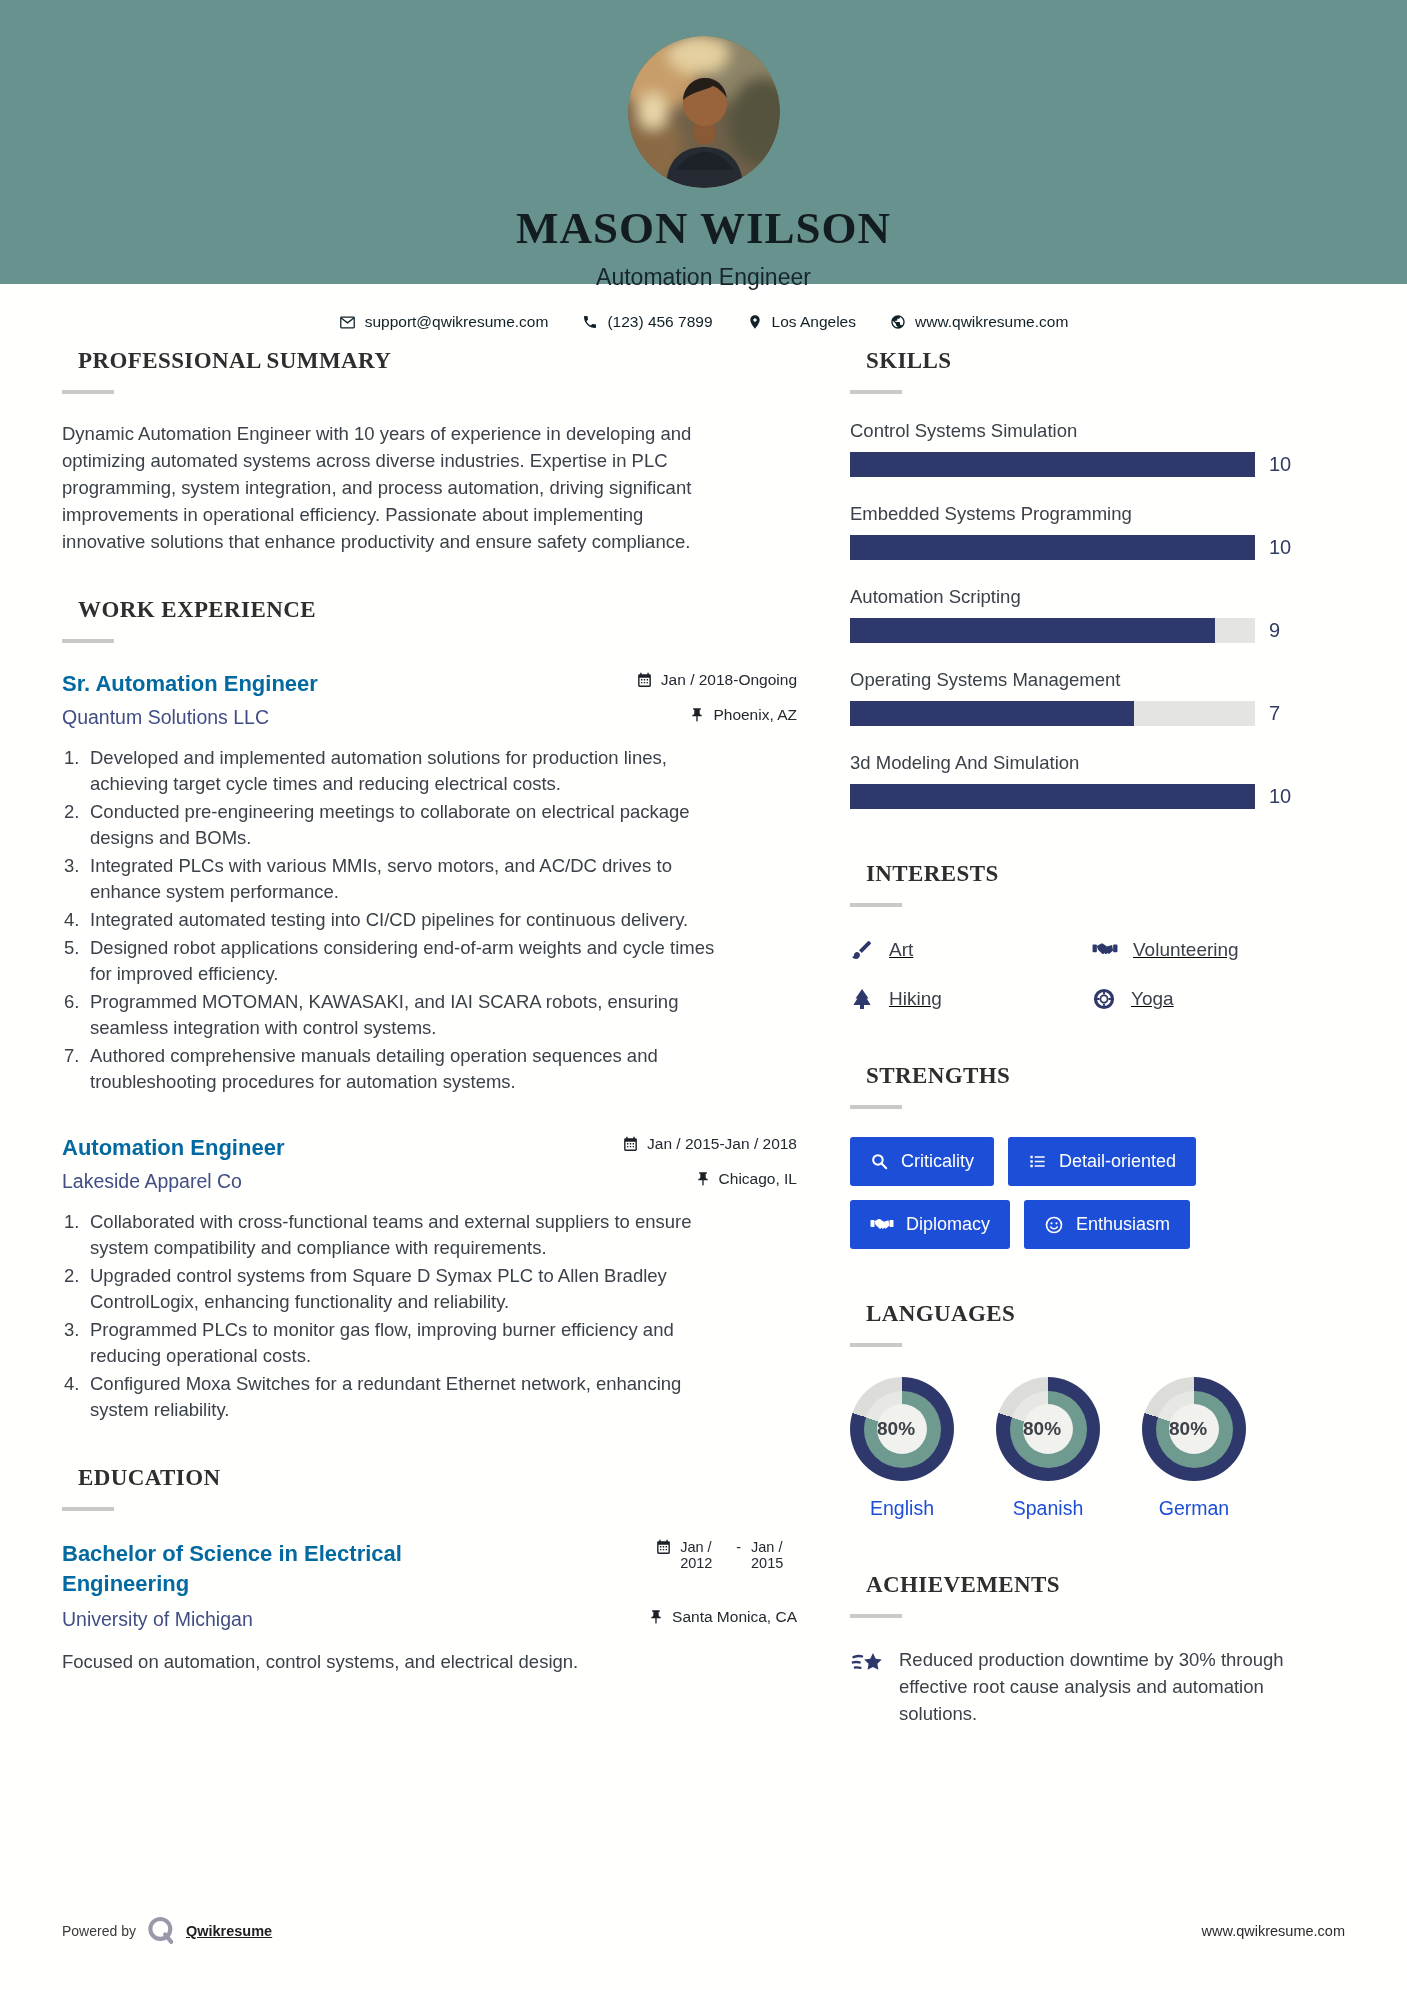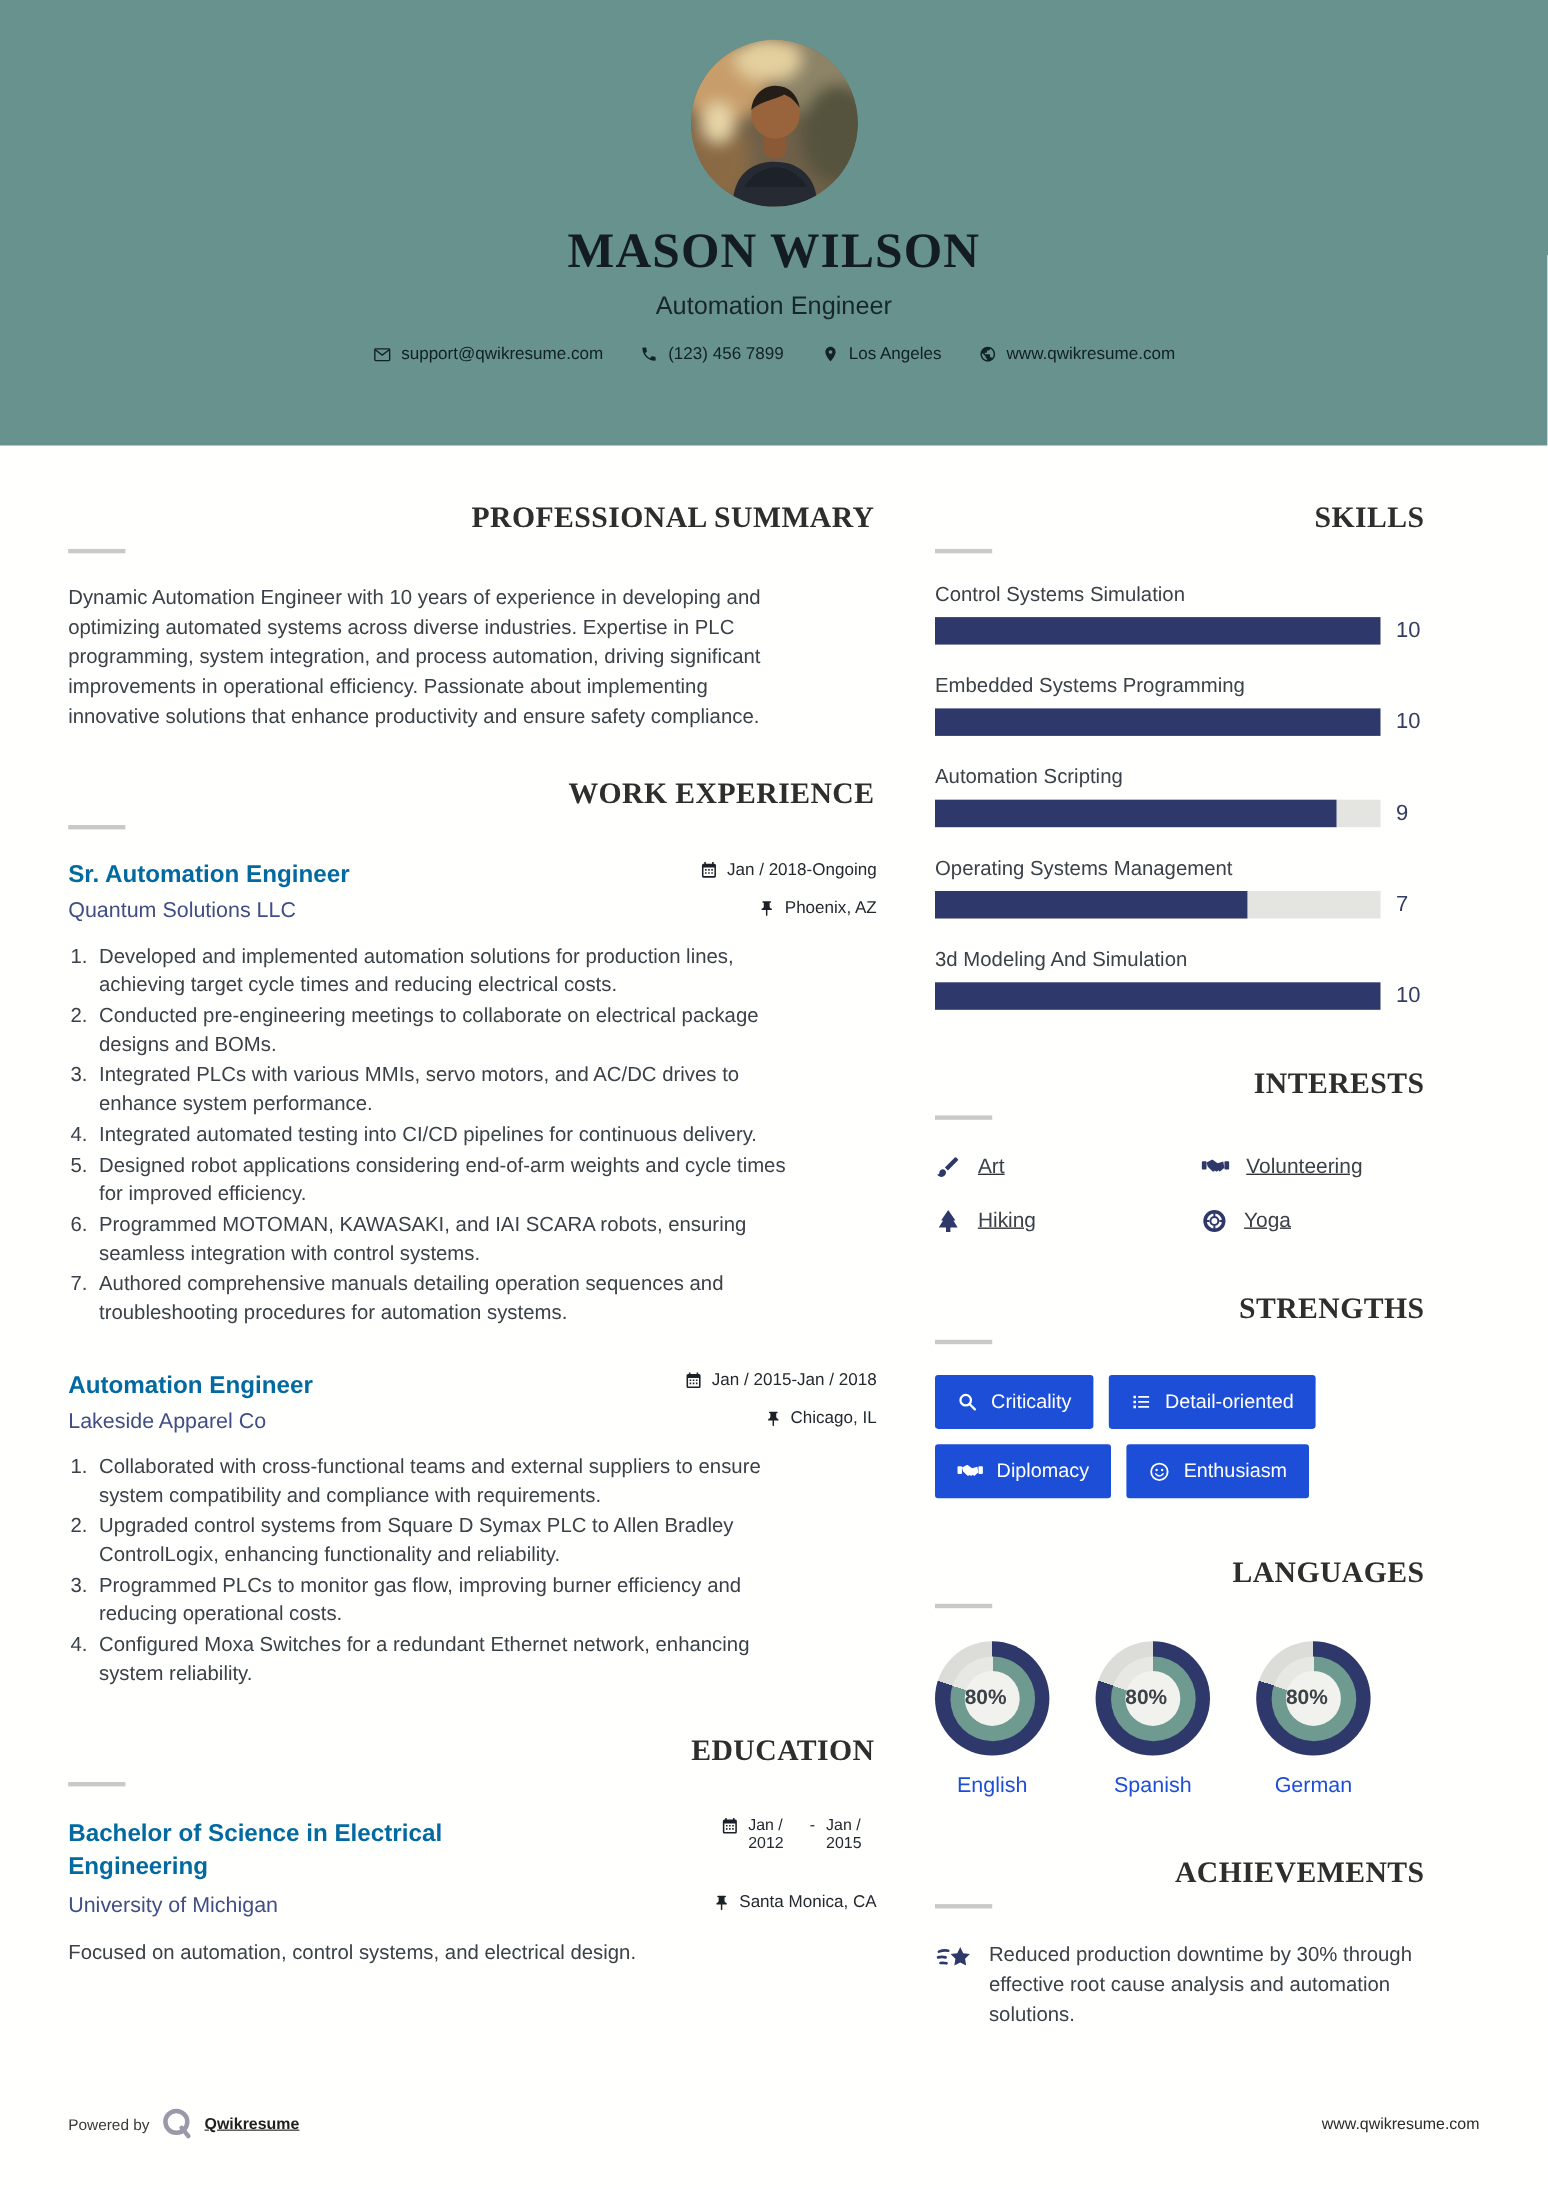--- a/index.html
+++ b/index.html
@@ -1,34 +1,34 @@
 <!DOCTYPE html>
 <html><head>
 <meta charset="utf-8">
 <style>
   html,body{margin:0;padding:0;background:#ffffff;}
   .page{width:1407px;height:1990px;position:relative;background:#fffffe;font-family:"Liberation Sans",sans-serif;overflow:hidden;}
 
   
-  .hd{background:#68928D;height:405px;text-align:center;}
+  .hd{background:#68928D;height:284px;text-align:center;}
   .photo{width:152px;height:152px;margin:0 auto;padding-top:36px;}
   .photo svg{border-radius:50%;display:block;}
   .name{font-family:"Liberation Serif",serif;font-size:45px;font-weight:bold;color:#131C20;margin:14px 0 0;letter-spacing:1px;}
   .subtitle{font-size:23px;color:#17262B;margin-top:10px;}
   .contacts{display:flex;justify-content:center;align-items:center;gap:34px;margin-top:22px;font-size:15.5px;color:#102026;}
   .c-item{display:flex;align-items:center;gap:9px;}
   .ic{display:inline-block;flex:none;}
   .contacts .ic{color:#122228;}
 
   
   .content{display:flex;padding:48px 0 0 62px;}
   .col-left{width:735px;}
   .col-right{width:447px;margin-left:53px;}
 
-  .sec-title{font-family:"Liberation Serif",serif;font-size:27px;font-weight:bold;color:#2E2E2E;margin:2px;letter-spacing:.4px;text-align:right;}
+  .sec-title{font-family:"Liberation Serif",serif;font-size:23px;font-weight:bold;color:#2E2E2E;margin:16px;letter-spacing:.4px;}
   .rule{width:52px;height:4px;background:#C9C9C7;margin:13px 0 0;}
   .sec{margin-bottom:42px;}
   .rsec{margin-bottom:52px;}
 
   .sum-text{font-size:18.5px;line-height:27px;color:#3B4148;max-width:645px;margin:26px 0 0;}
 
   
   .job{margin-top:28px;}
   .job-row{display:flex;justify-content:space-between;align-items:flex-start;}
   .job-row + .job-row{margin-top:9px;}

